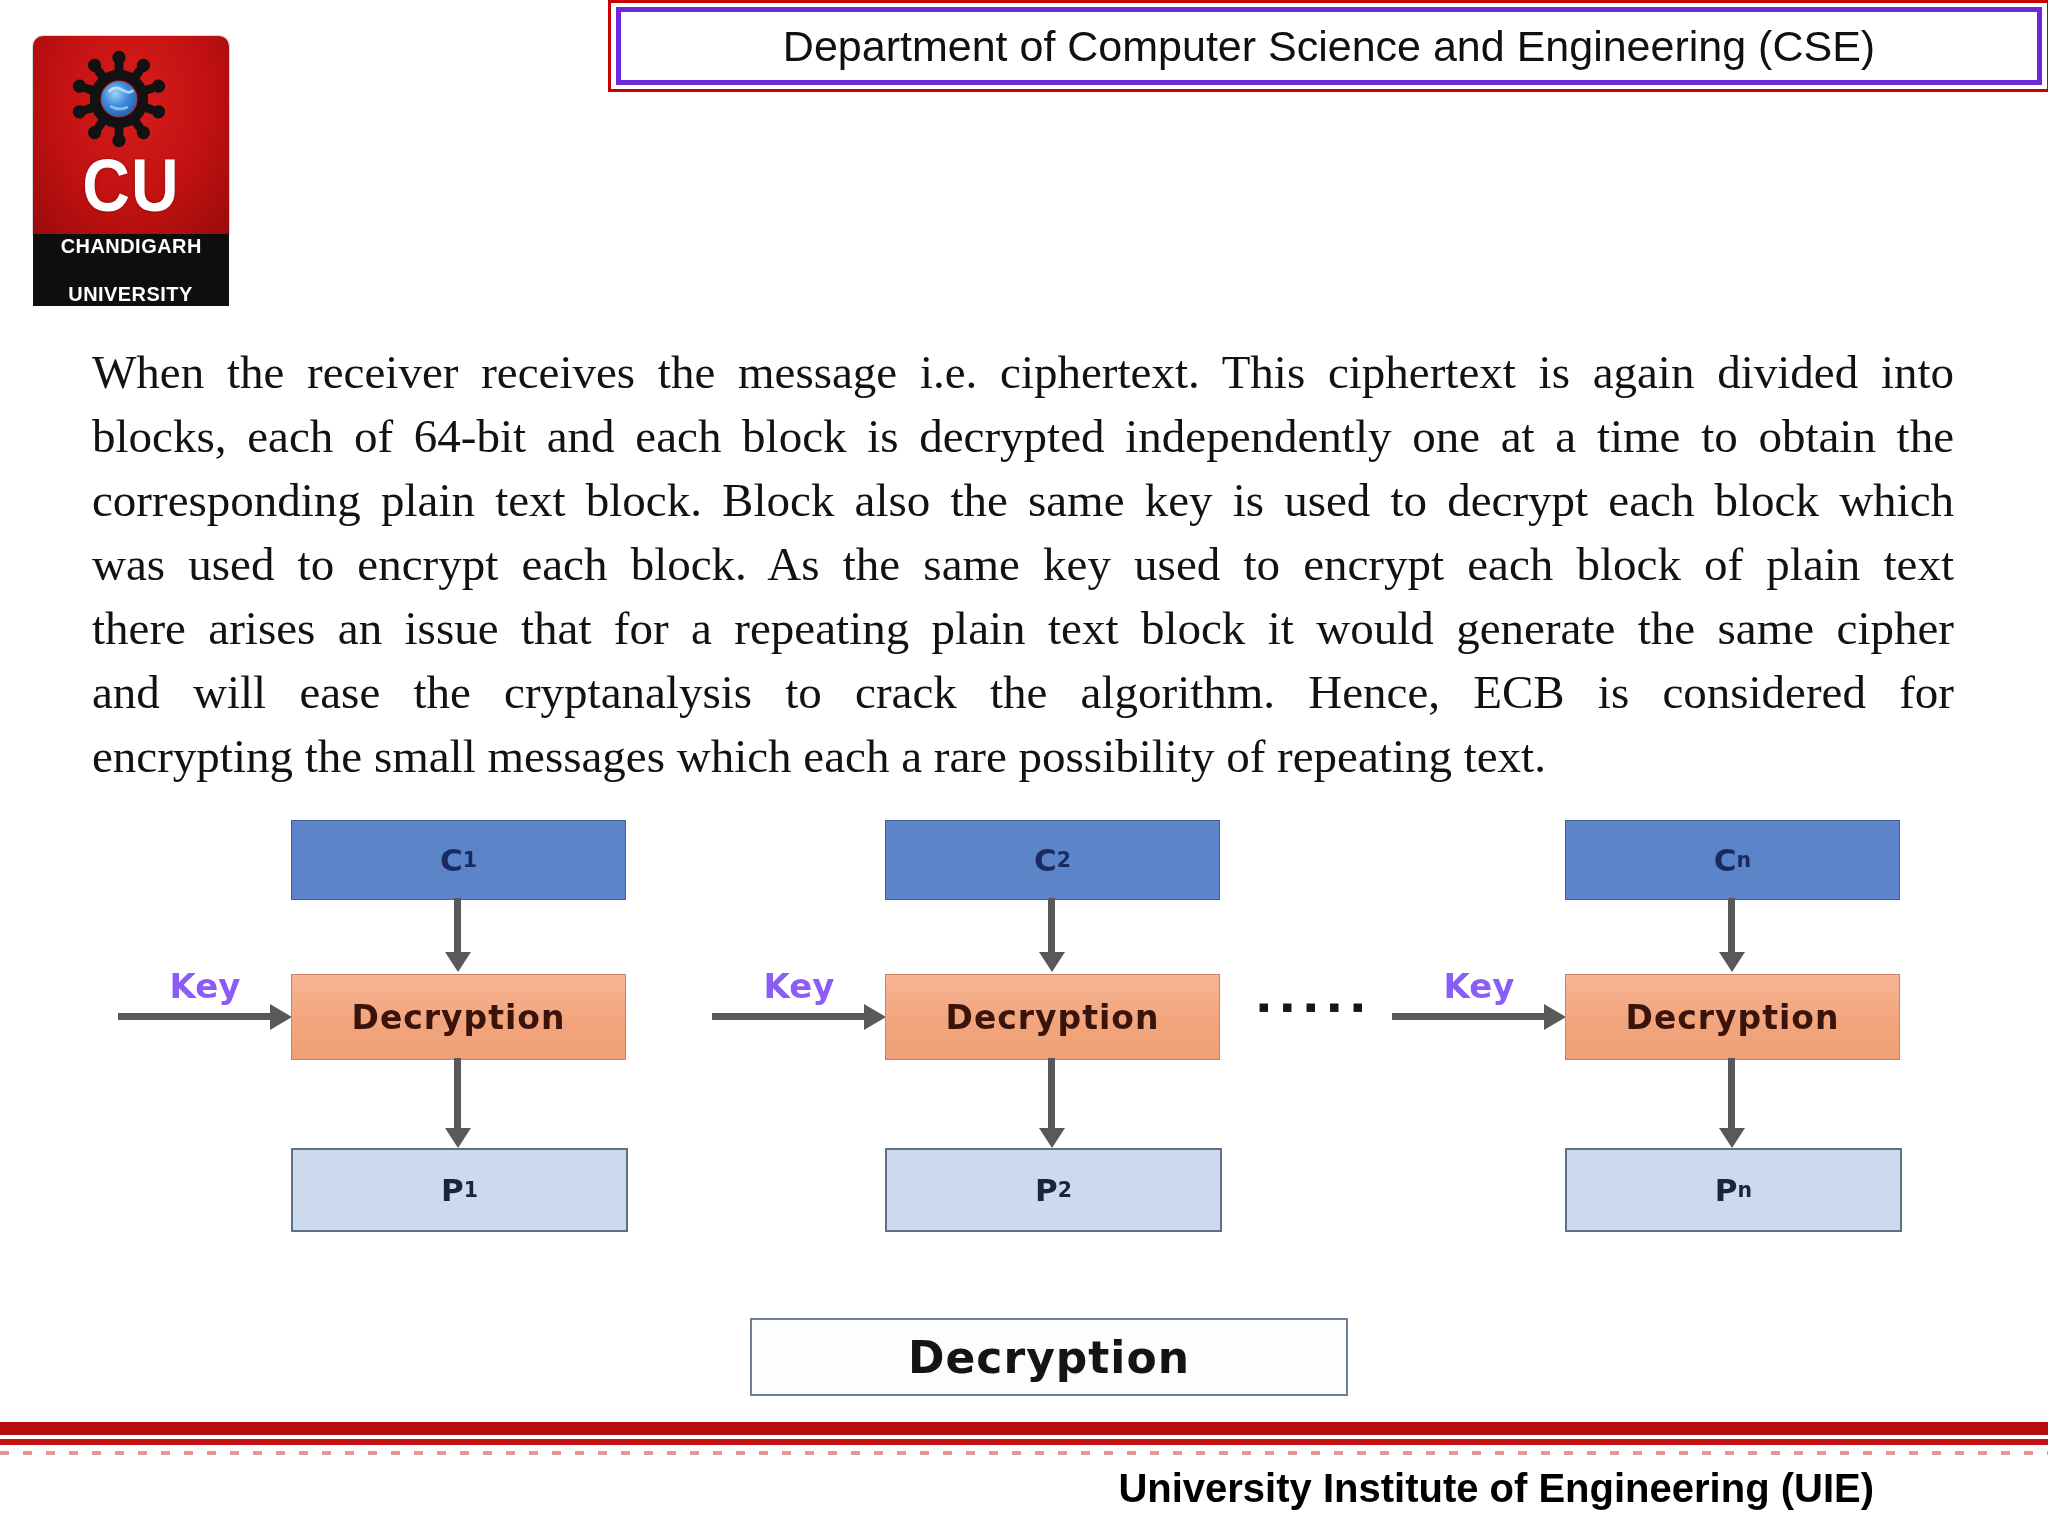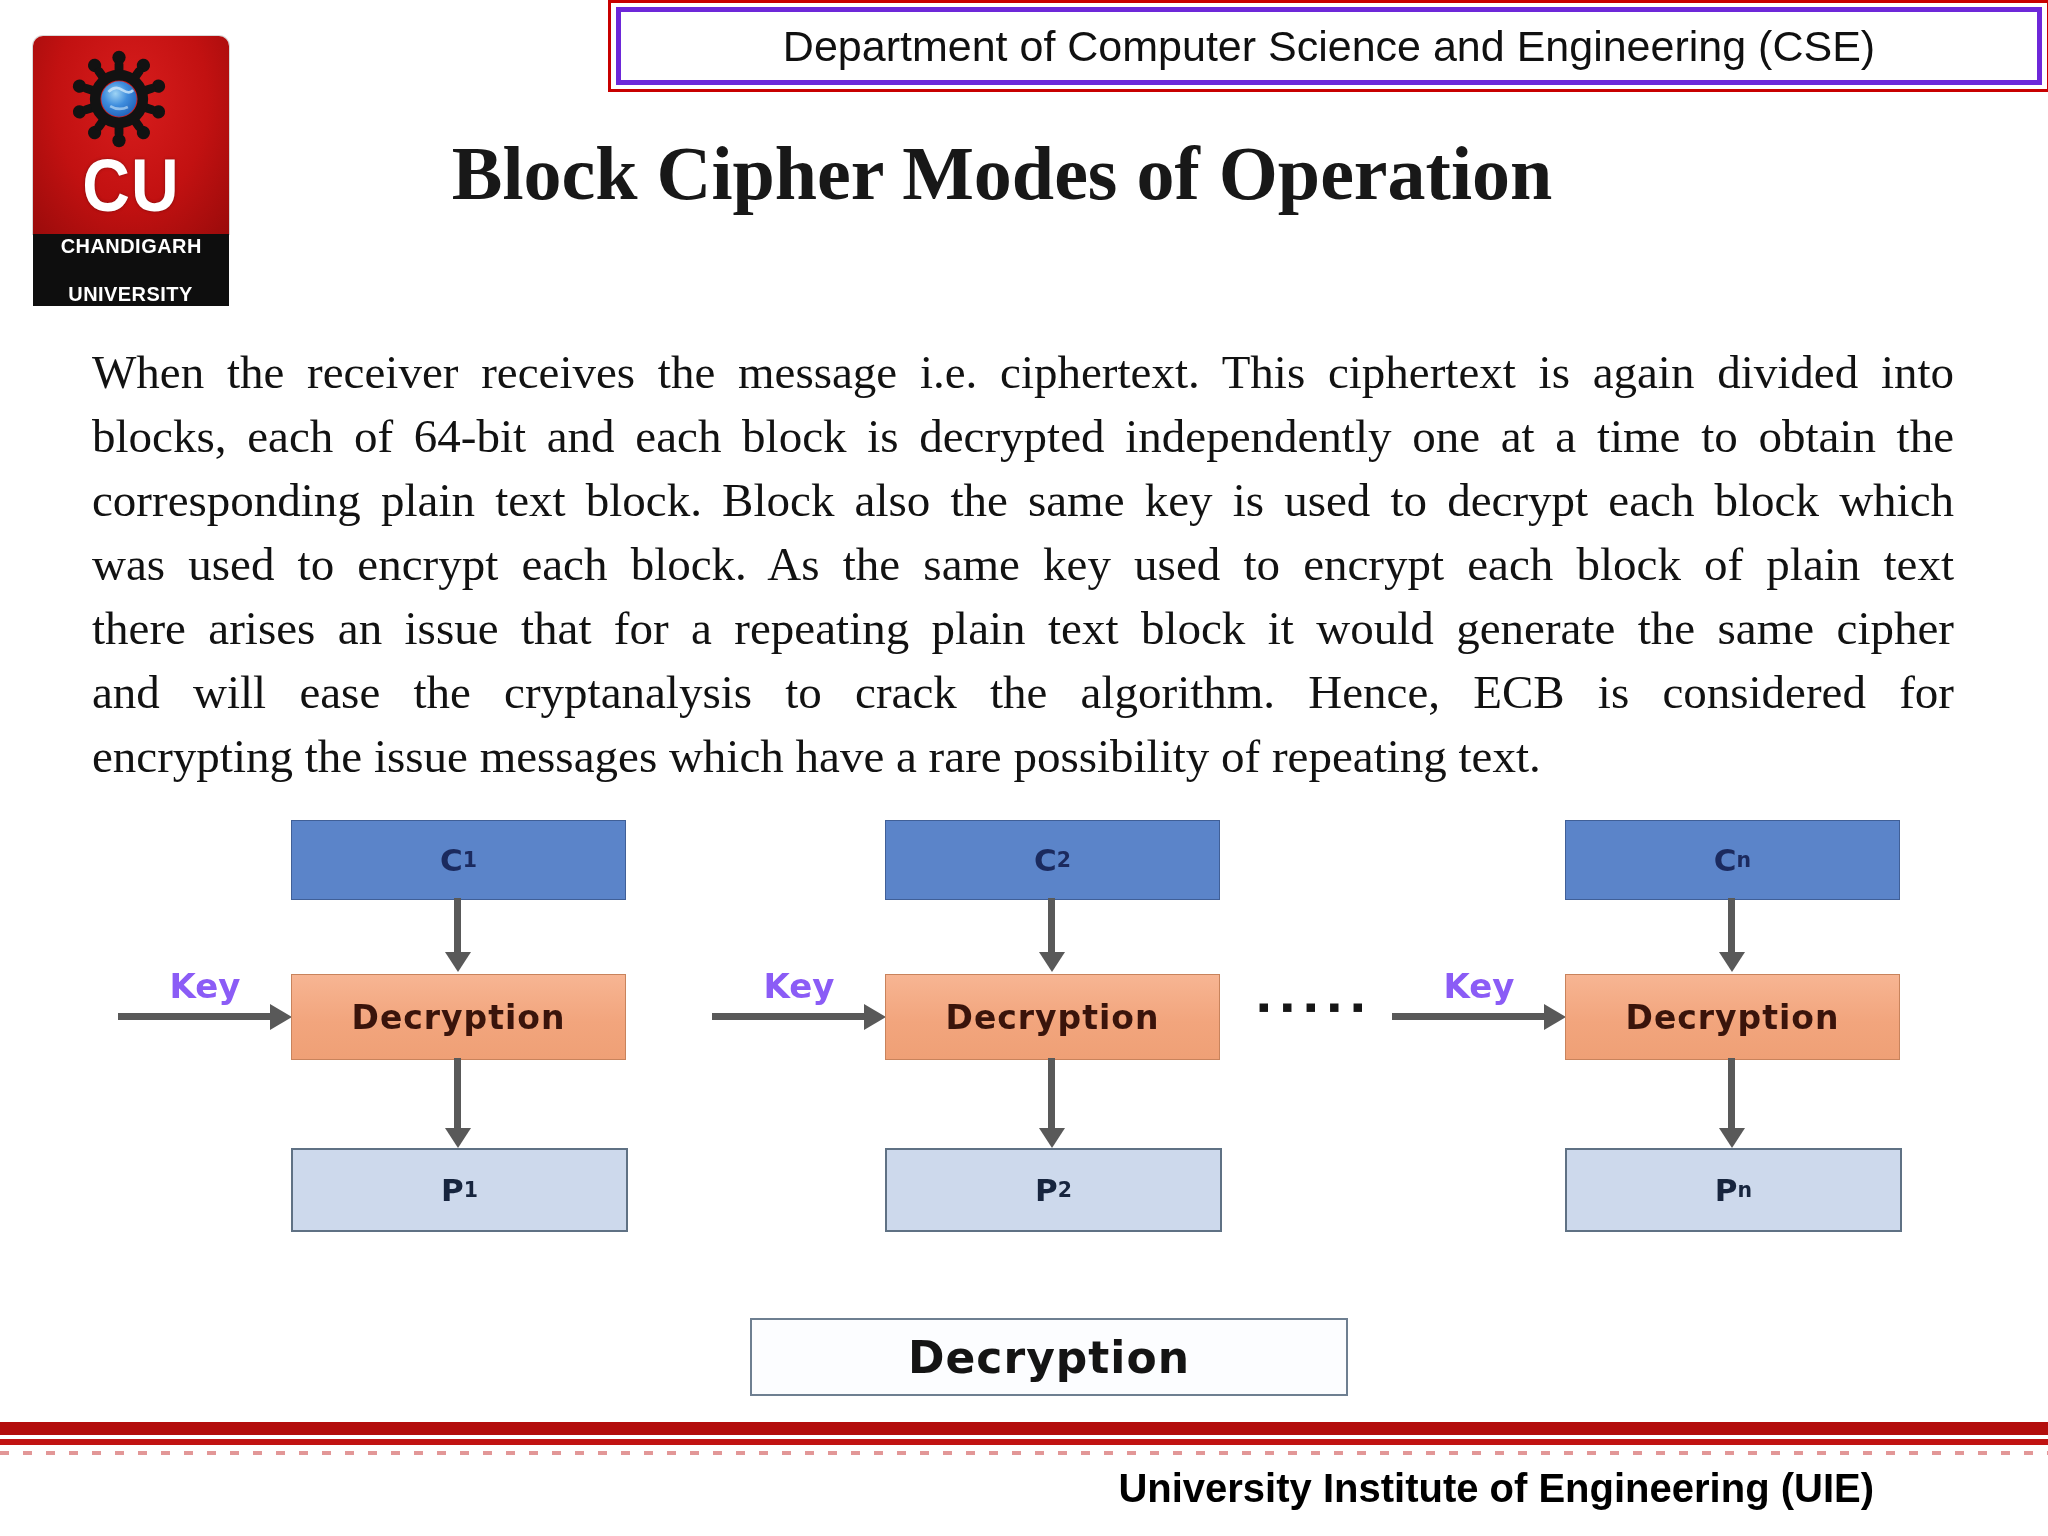--- a/index.html
+++ b/index.html
@@ -123,30 +123,29 @@
       <span>UNIVERSITY</span>
     </div>
   </div>
 
   <div class="hdr-outer">
     <div class="hdr-inner">
       <span class="hdr-text">Department of Computer Science and Engineering (CSE)</span>
     </div>
   </div>
 
-  <div class="title">Block Cipher Modes of Operation</div>
 
   <div class="bodytext">
     <div class="jline">When the receiver receives the message i.e. ciphertext. This ciphertext is again divided into</div>
     <div class="jline">blocks, each of 64-bit and each block is decrypted independently one at a time to obtain the</div>
     <div class="jline">corresponding plain text block. Block also the same key is used to decrypt each block which</div>
     <div class="jline">was used to encrypt each block. As the same key used to encrypt each block of plain text</div>
     <div class="jline">there arises an issue that for a repeating plain text block it would generate the same cipher</div>
     <div class="jline">and will ease the cryptanalysis to crack the algorithm. Hence, ECB is considered for</div>
-    <div class="lline">encrypting the issue messages which have a rare possibility of repeating text.</div>
+    <div class="lline">encrypting the small messages which each a rare possibility of repeating text.</div>
   </div>
 
   <div class="blk cbox x1">
     <span>C</span>
       <sub class="sub">1</sub>
   </div>
   <div class="va va-a val1"></div>
   <div class="vh vh-a vhl1"></div>
   <div class="key-label kl1">Key</div>
   <div class="key-line kl1"></div>

